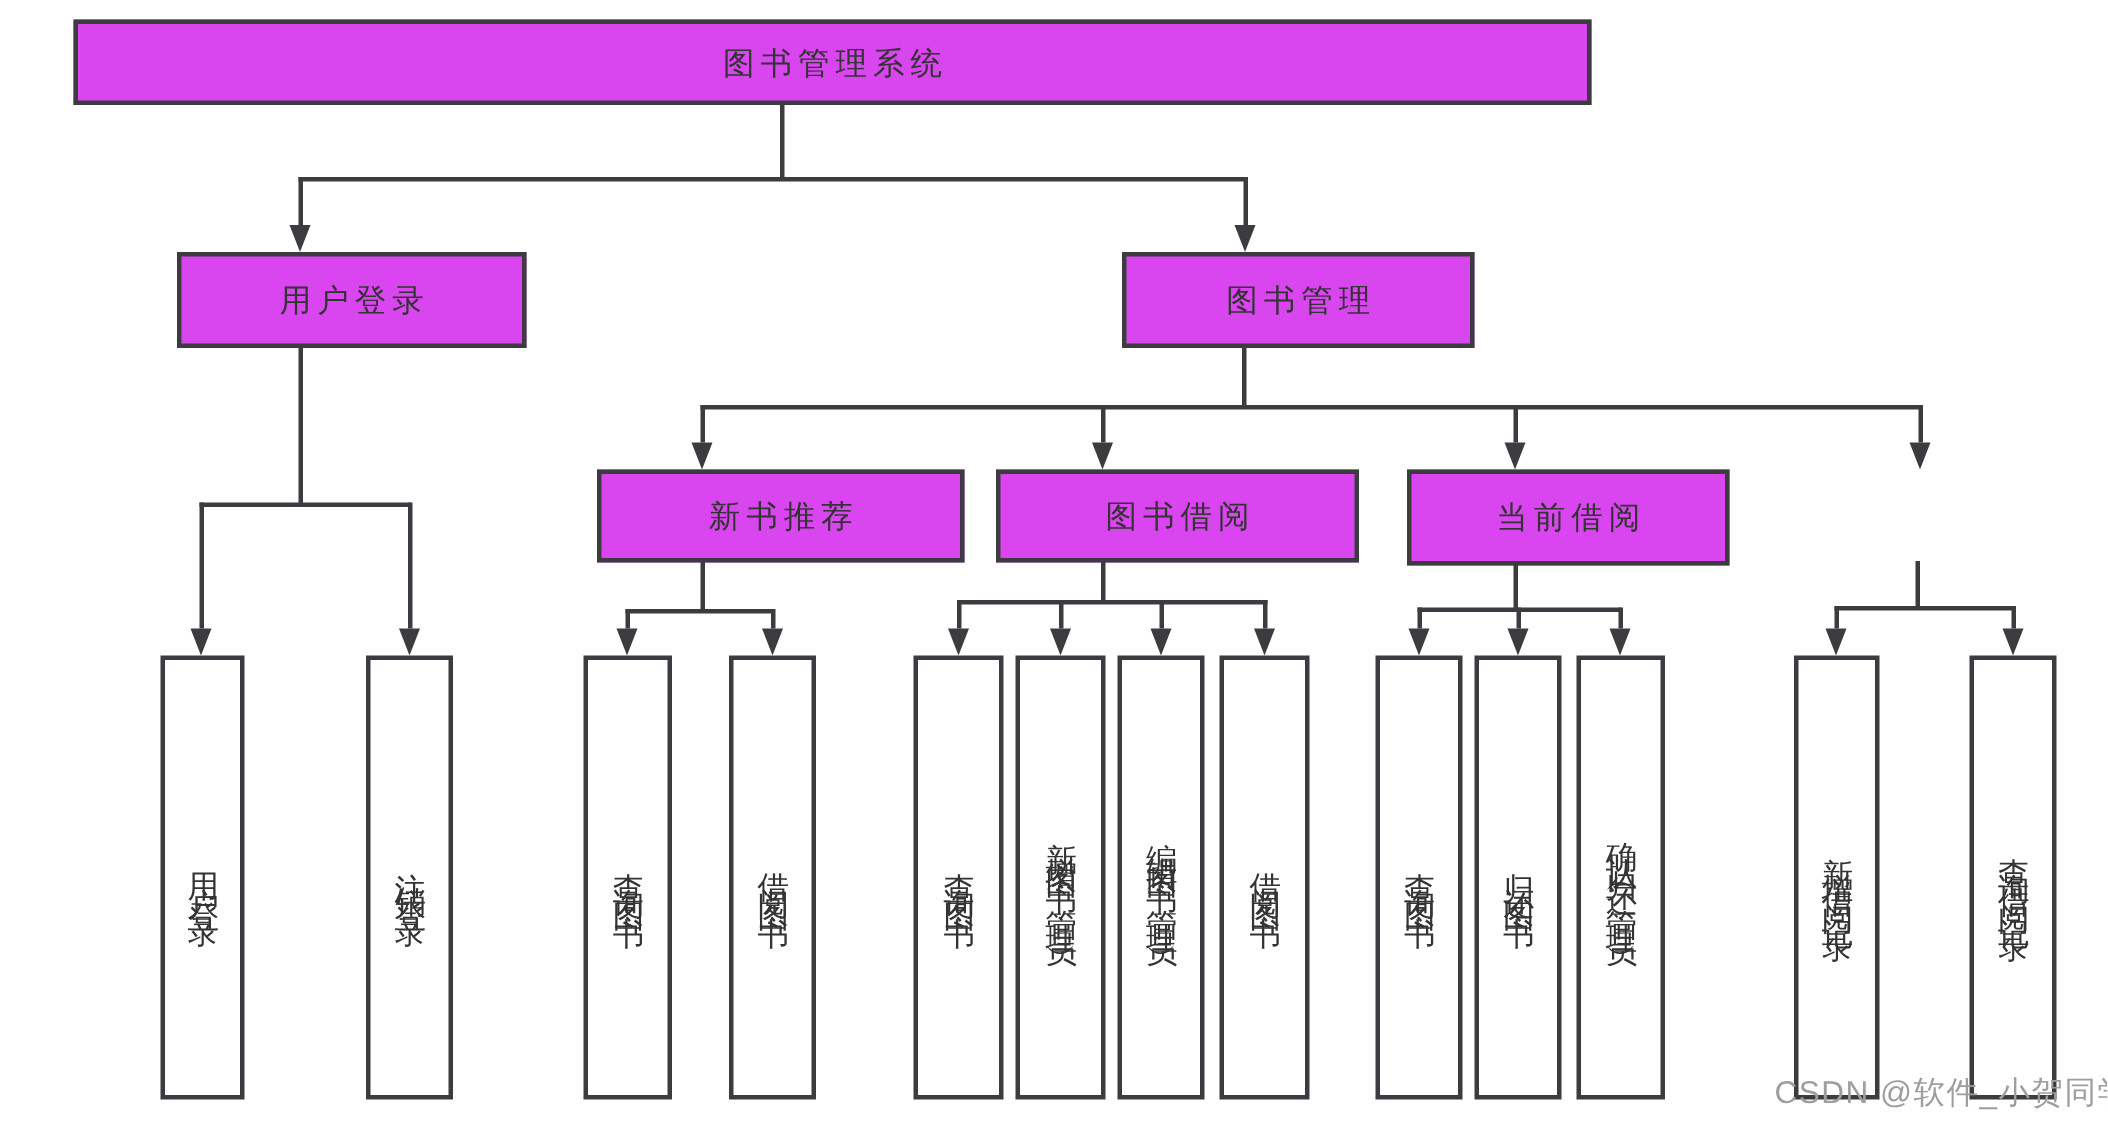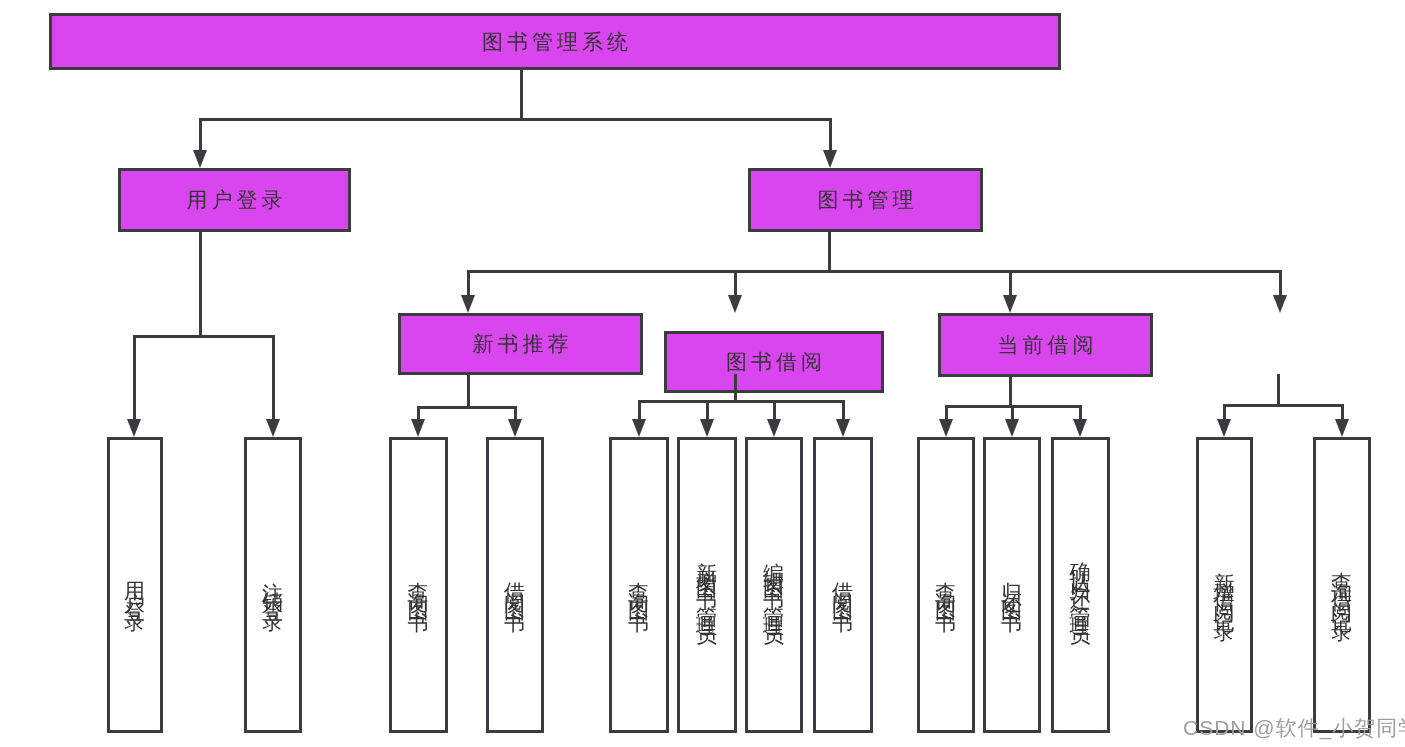--- a/index.html
+++ b/index.html
@@ -104,21 +104,21 @@
   <div class="vline" style="left:734px; top:270px; height:25px;"></div>
   <div class="arrow" style="left:728px; top:295px;"></div>
   <div class="vline" style="left:1009px; top:270px; height:25px;"></div>
   <div class="arrow" style="left:1003px; top:295px;"></div>
   <div class="vline" style="left:1279px; top:270px; height:25px;"></div>
   <div class="arrow" style="left:1273px; top:295px;"></div>
 
   <div class="node" style="left:362px; top:313px; width:245px; height:62px;">
     <span class="hlabel">新书推荐</span>
   </div>
-  <div class="node" style="left:628px; top:331px; width:220px; height:62px;">
+  <div class="node" style="left:628px; top:313px; width:242px; height:62px;">
     <span class="hlabel">图书借阅</span>
   </div>
   <div class="node" style="left:902px; top:313px; width:215px; height:64px;">
     <span class="hlabel">当前借阅</span>
   </div>
 
   <div class="vline" style="left:467px; top:374px; height:34px;"></div>
   <div class="hline" style="left:417px; top:406px; width:99px;"></div>
   <div class="vline" style="left:417px; top:406px; height:13px;"></div>
   <div class="arrow" style="left:411px; top:419px;"></div>

